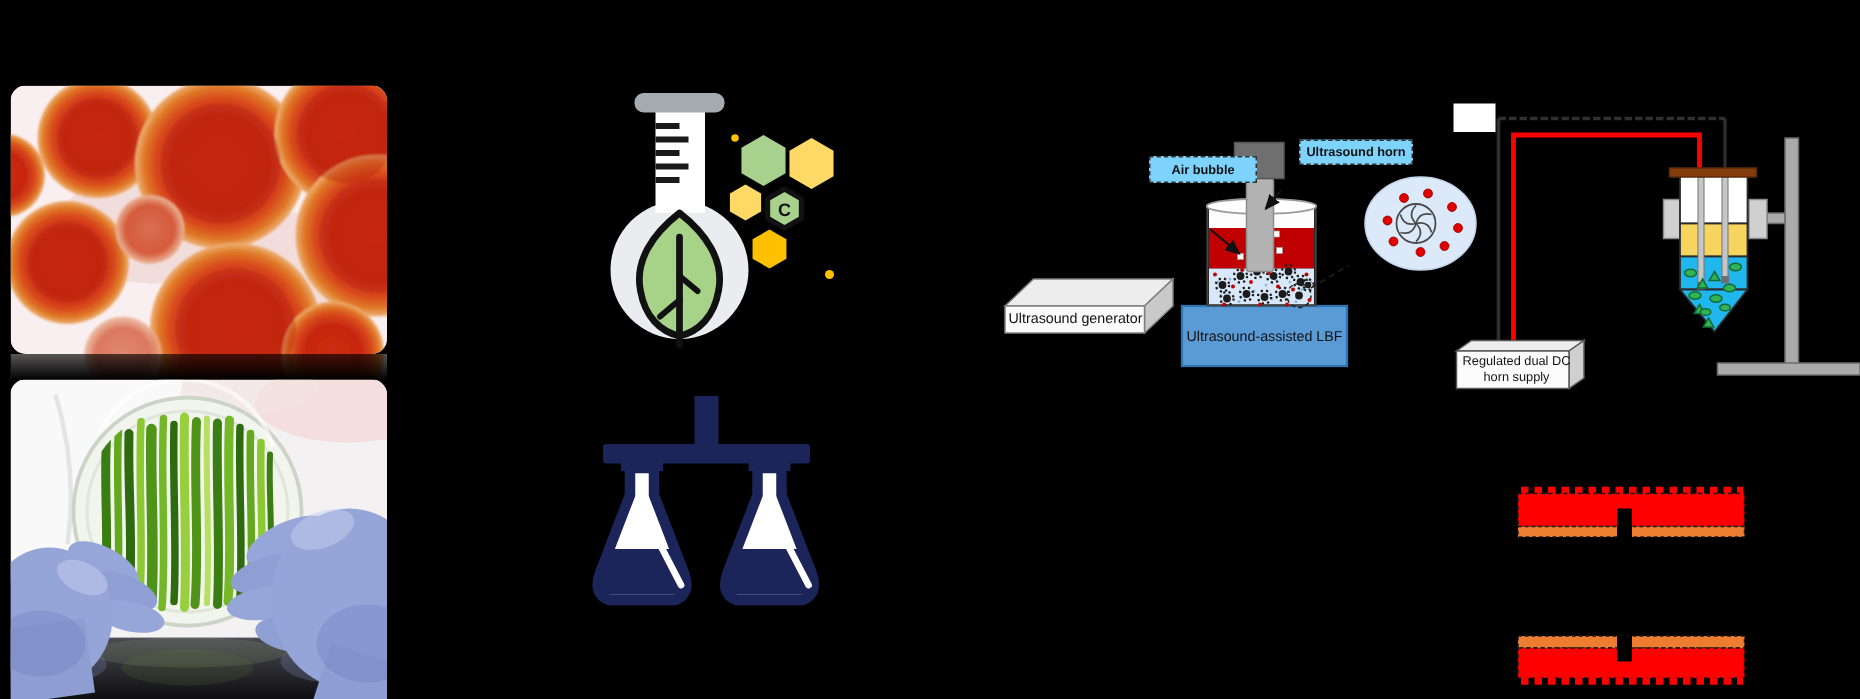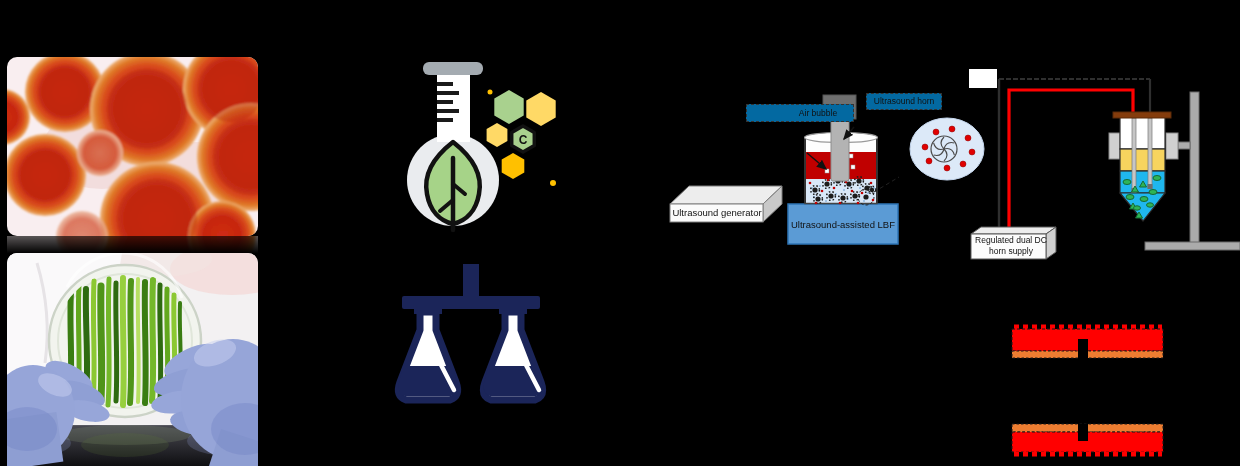--- a/index.html
+++ b/index.html
@@ -1,21 +1,21 @@
 <!DOCTYPE html>
 <html><head>
 <meta charset="utf-8">
 <style>
   html,body{margin:0;padding:0;background:#000;}
   #canvas{position:relative;width:1240px;height:466px;background:#000;overflow:hidden;
     font-family:"Liberation Sans",sans-serif;}
   .abs{position:absolute;}
   .photo{border-radius:10px;overflow:hidden;}
   .lbl{position:absolute;color:#111;text-align:center;white-space:nowrap;}
-  .dashedbox{background:#0369a1;border:1.5px dashed #333;font-weight:400;font-size:8.5px;}
+  .dashedbox{background:#7dd3fc;border:1.5px dashed #333;font-weight:700;font-size:8.5px;}
   .flex-c{display:flex;align-items:center;justify-content:center;}
   .refl{position:absolute;left:7px;top:236px;width:251px;height:18px;overflow:hidden;}
   .refl .flip{width:251px;height:179px;transform:scaleY(-1);opacity:.55;}
   .refl .fade{position:absolute;left:0;top:0;width:100%;height:100%;
     background:linear-gradient(rgba(0,0,0,.35),#000 96%);}
 </style>
 </head>
 <body>
 
 <div id="canvas">
@@ -361,21 +361,21 @@
       <rect x="1078" y="339" width="10" height="20" fill="#000"></rect>
     </g>
     <g>
       <rect x="1012" y="424" width="151" height="8" fill="#ED7D31" stroke="#1a1a1a" stroke-dasharray="2.5 2"></rect>
       <rect x="1012" y="432" width="151" height="20" fill="#FF0000" stroke="#1a1a1a" stroke-dasharray="3 2"></rect>
       <line x1="1014" y1="454" x2="1162" y2="454" stroke="#FF0000" stroke-width="5" stroke-dasharray="5 4"></line>
       <rect x="1078" y="424" width="10" height="17" fill="#000"></rect>
     </g>
   </svg>
 
-  <div class="lbl dashedbox" style="left:746px;top:104px;width:70px;height:16px;line-height:16px;padding-left:36px;">Air bubble</div>
+  <div class="lbl dashedbox" style="left:766px;top:104px;width:70px;height:16px;line-height:16px;">Air bubble</div>
   <div class="lbl dashedbox" style="left:866px;top:93px;width:74px;height:15px;line-height:15px;">Ultrasound horn</div>
   <div class="lbl" style="left:670px;top:204px;width:94px;height:18px;line-height:18px;font-size:9.5px;">Ultrasound generator</div>
   <div class="lbl flex-c" style="left:789px;top:204px;width:108px;height:40px;font-size:9.5px;font-weight:500;border-radius:12px;">Ultrasound-assisted LBF</div>
   <div class="lbl" style="left:971px;top:235px;width:80px;font-size:8.5px;line-height:11px;">
     <div>Regulated dual DC</div>
     <div>horn supply</div>
   </div>
 
 </div>
 

